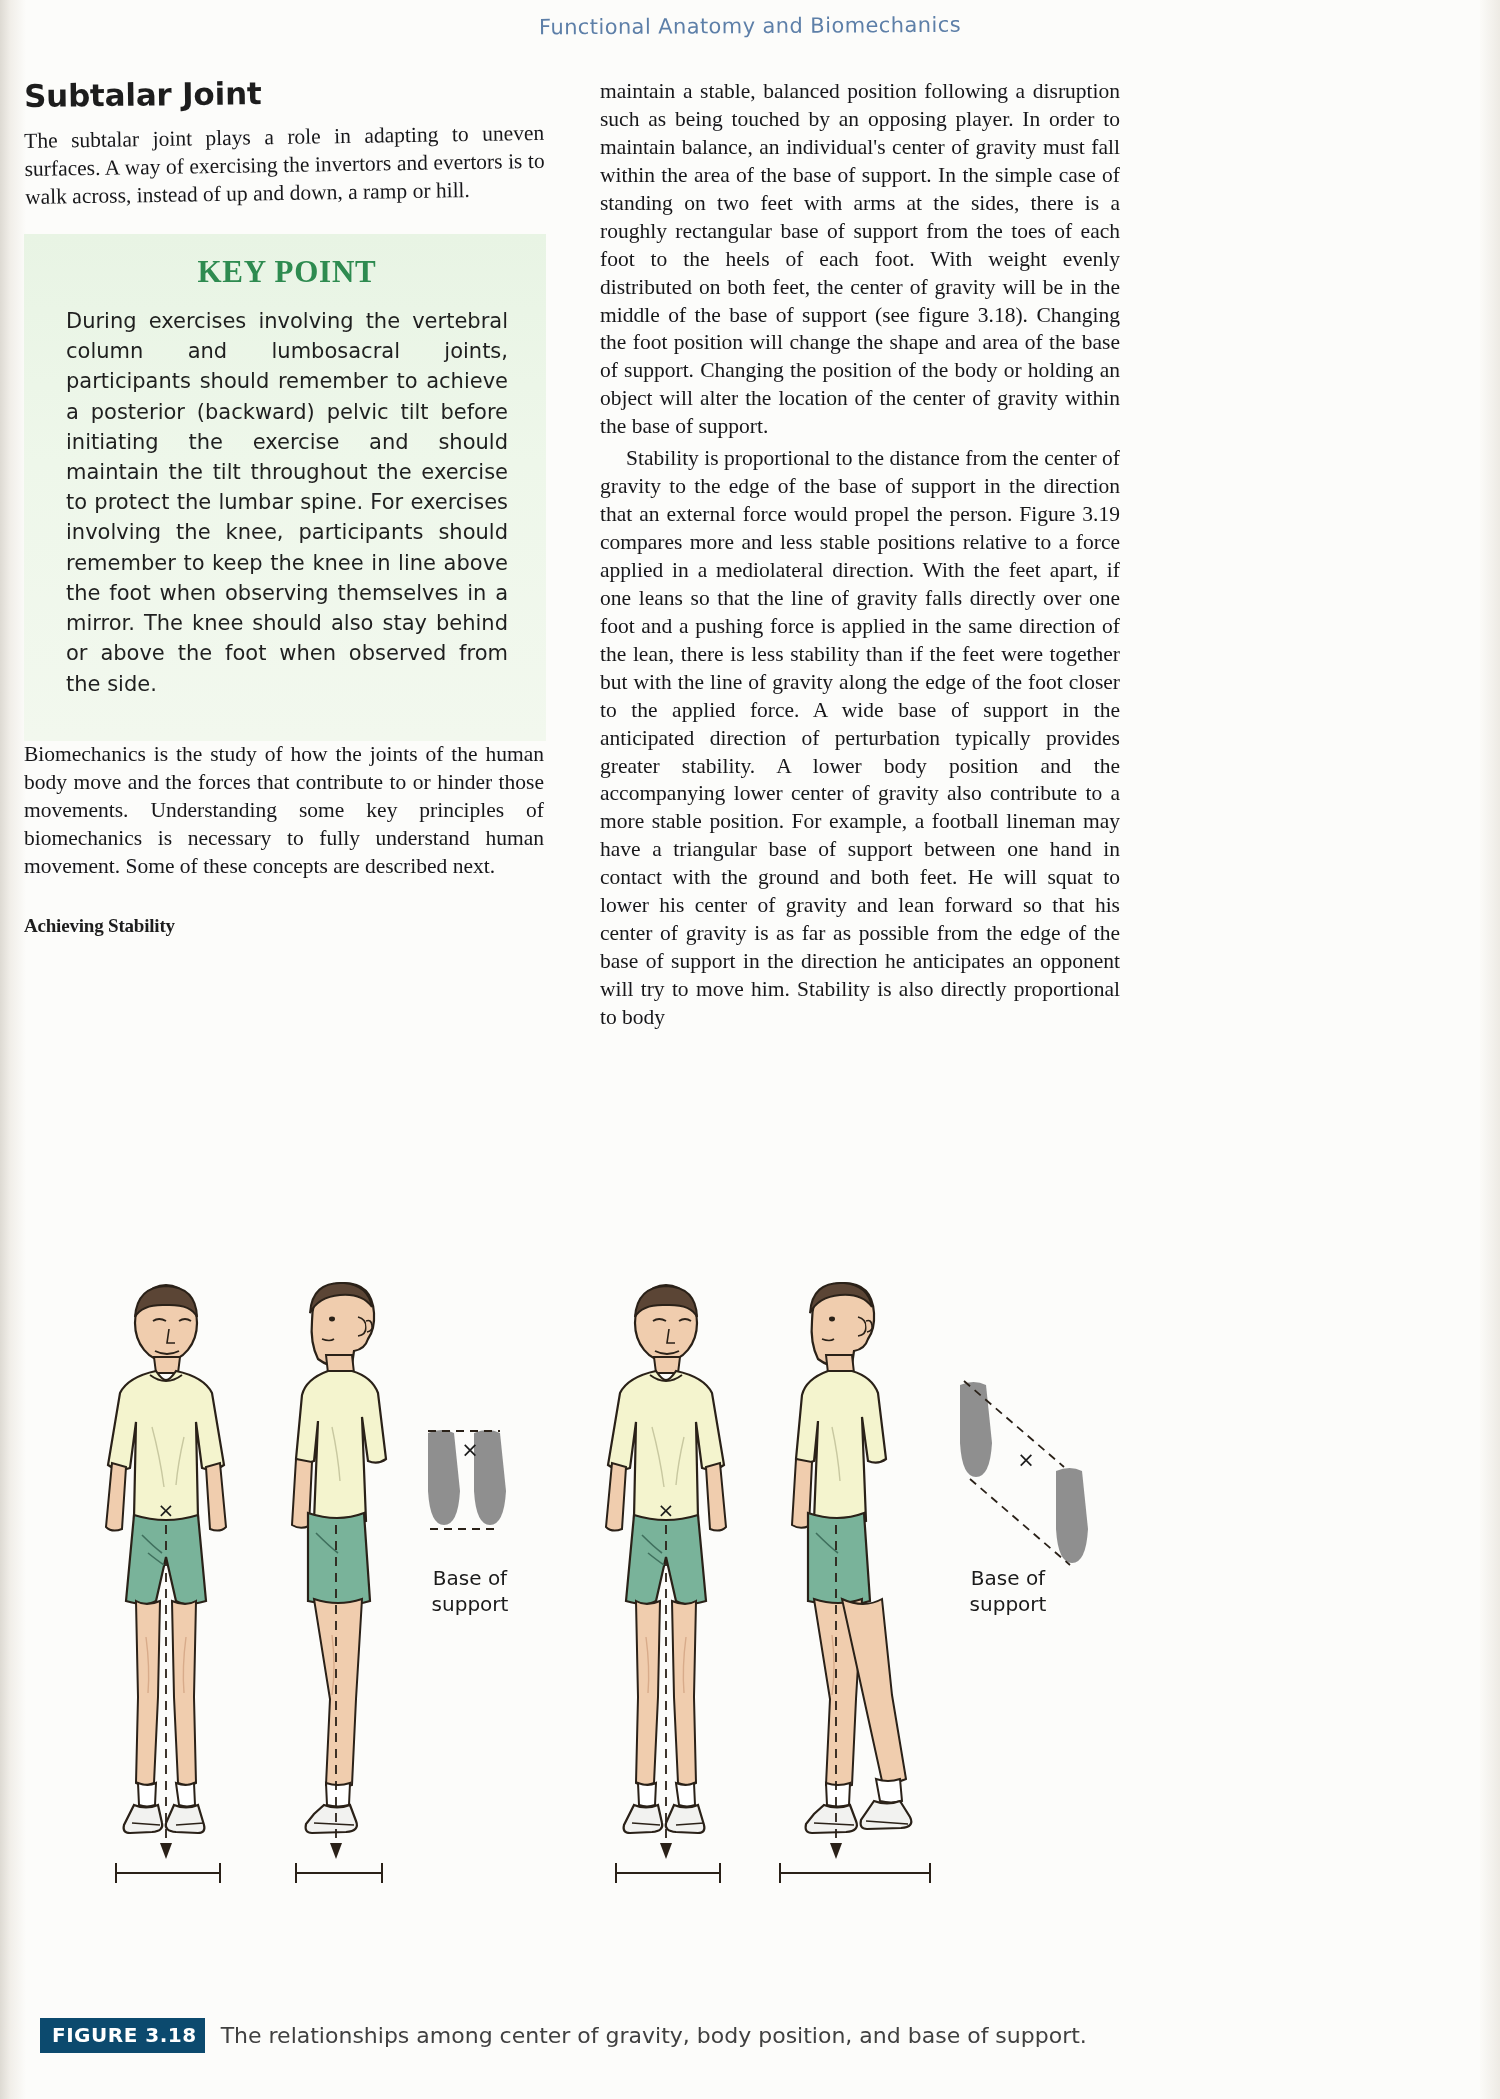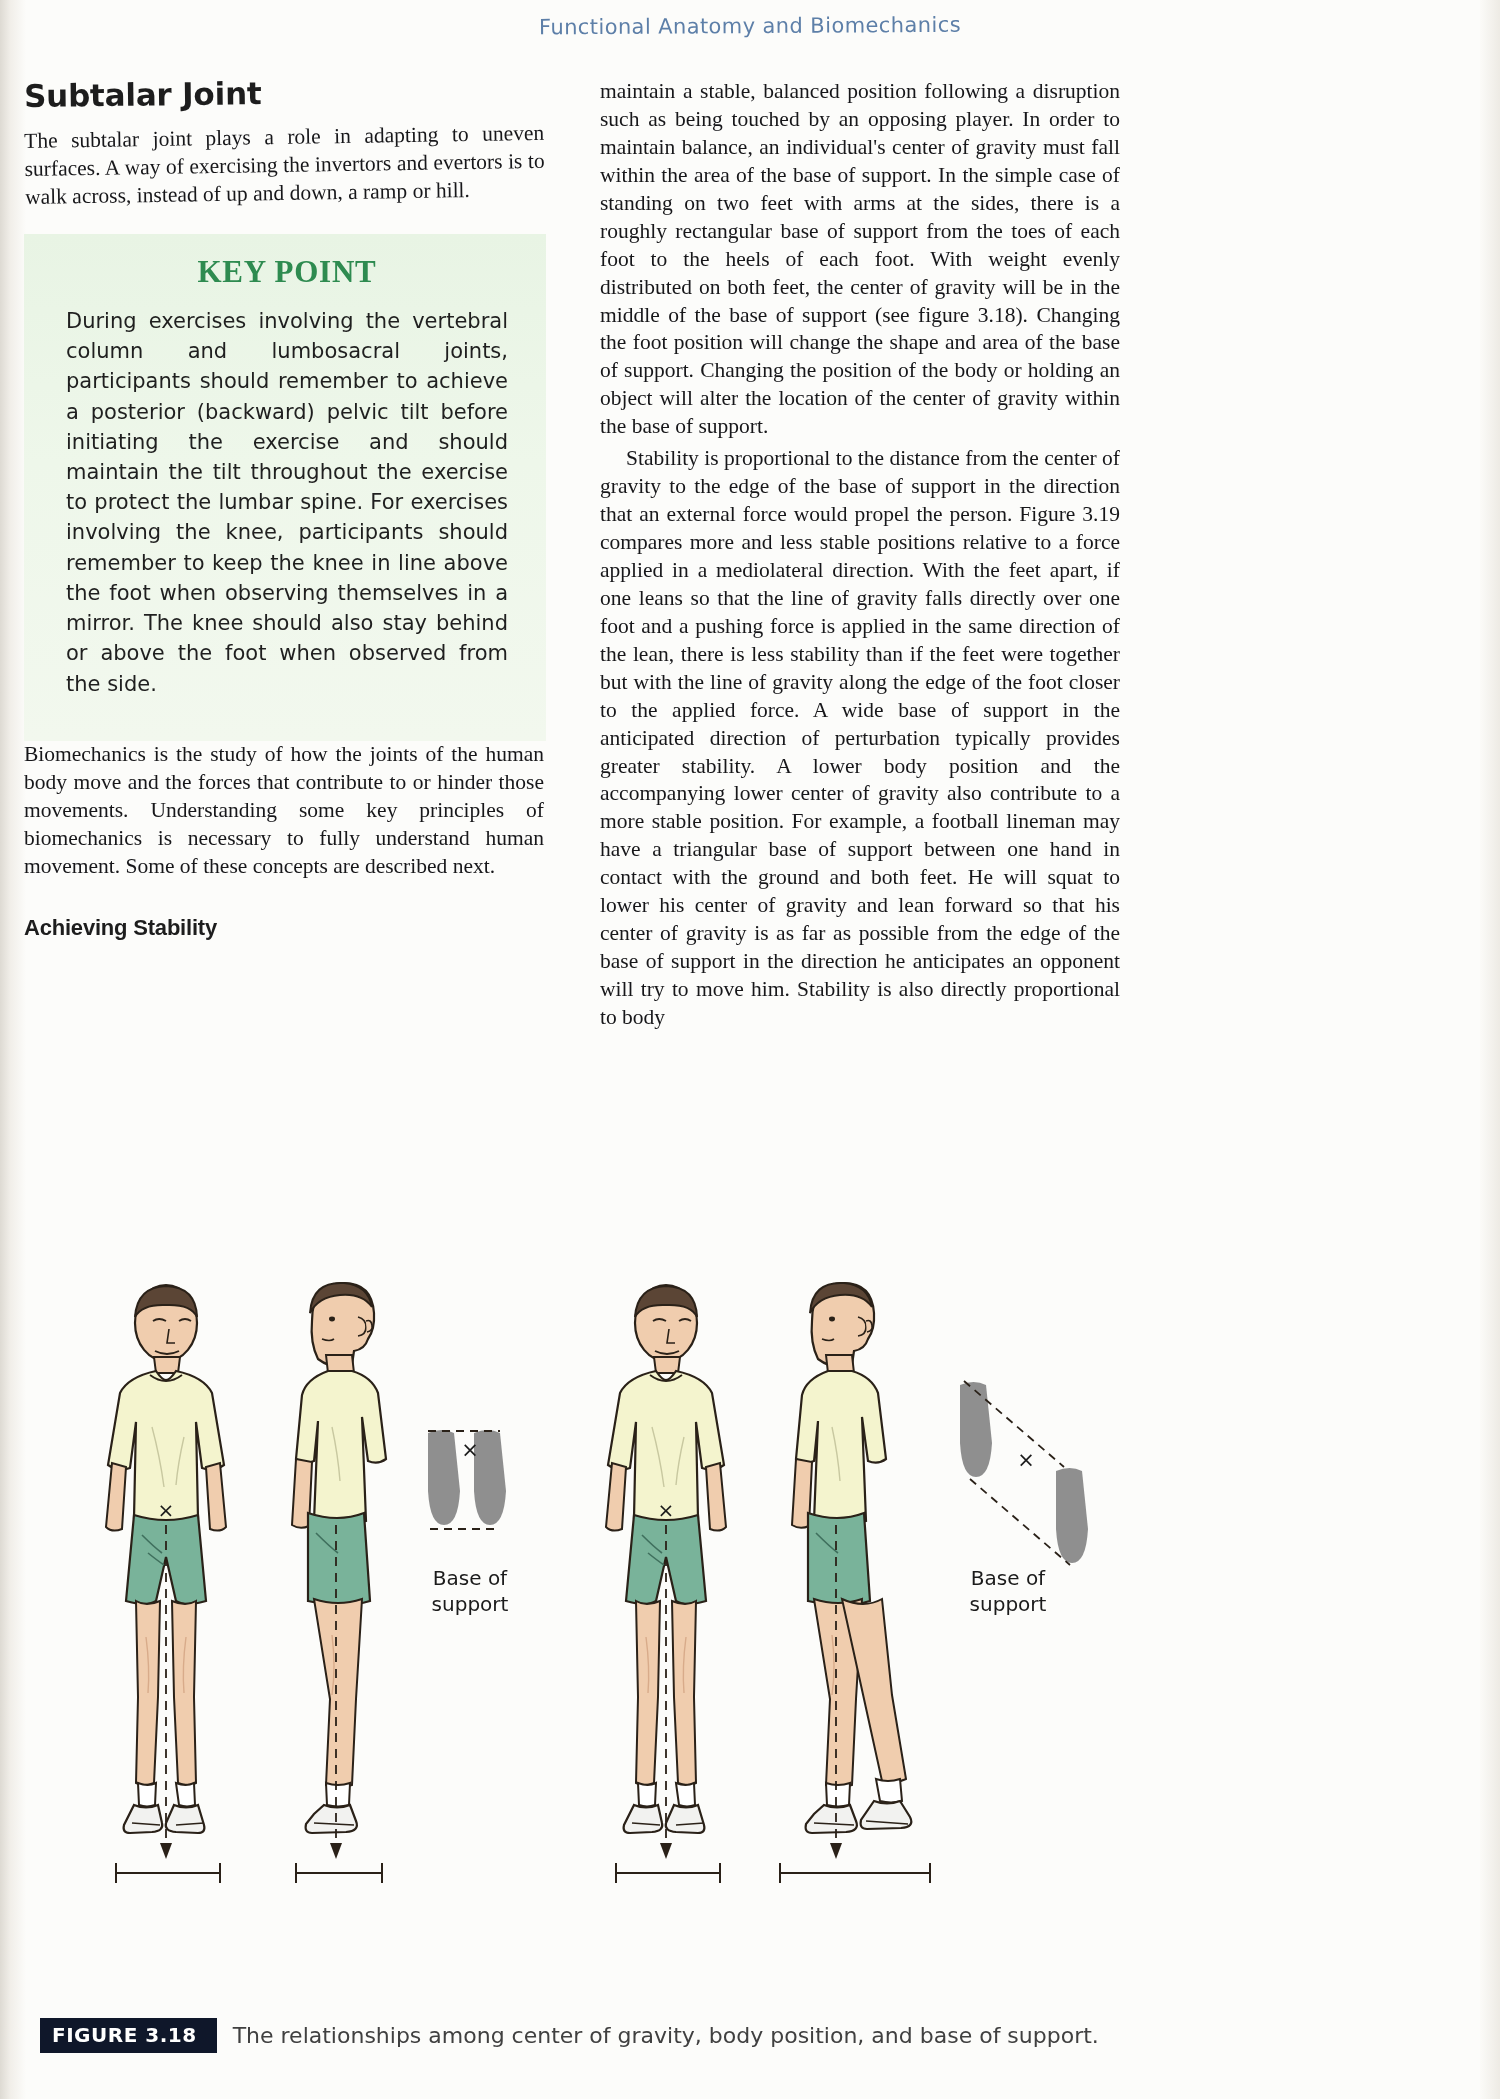--- a/index.html
+++ b/index.html
@@ -40,22 +40,22 @@
     font-weight:bold;font-size:31px;color:#1d1d1d;
     margin:0 0 14px 0;letter-spacing:-.2px;
     transform:rotate(-0.7deg);transform-origin:left center;
   }
   h1.big{
     font-family:"DejaVu Sans",sans-serif;
     font-weight:bold;font-size:36px;line-height:1.18;color:#1d1d1d;
     margin:44px 0 22px 0;text-align:center;letter-spacing:-.3px;
   }
   h3.sub{
-    font-family:Liberation Sans, sans-serif;
-    font-weight:bold;font-size:22px;color:#1d1d1d;
+    font-family:Liberation Serif, serif;
+    font-weight:bold;font-size:19px;color:#1d1d1d;
     margin:34px 0 10px 0;letter-spacing:-.2px;
   }
   p.body{
     font-family:"Liberation Serif",serif;
     font-size:21.5px;line-height:1.30;color:#17171a;
     margin:0 0 4px 0;text-align:justify;
     text-justify:inter-word;
   }
   p.body.indent{text-indent:26px;}
   .skew1{transform:rotate(-0.9deg);transform-origin:left top;}
@@ -81,24 +81,24 @@
 
   
   .figure{
     position:absolute;left:30px;top:1255px;width:1130px;height:740px;
   }
   .fig-caption{
     position:absolute;left:40px;top:2018px;width:1200px;
     display:flex;align-items:center;gap:16px;
   }
   .fig-badge{
-    display:inline-block;background:#0f172a;color:#ffffff;
+    display:inline-block;background:#0c4a6e;color:#ffffff;
     font-family:"DejaVu Sans",sans-serif;font-weight:bold;
     font-size:20px;letter-spacing:.5px;
-    padding:5px 20px 6px 12px;
+    padding:5px 8px 6px 12px;
     filter:blur(.3px);
   }
   .fig-cap-text{
     font-family:"DejaVu Sans",sans-serif;
     font-size:22px;color:#404040;
   }
   .bos-label{
     font-family:"DejaVu Sans",sans-serif;
     font-size:20px;fill:#1b1b1b;
   }

